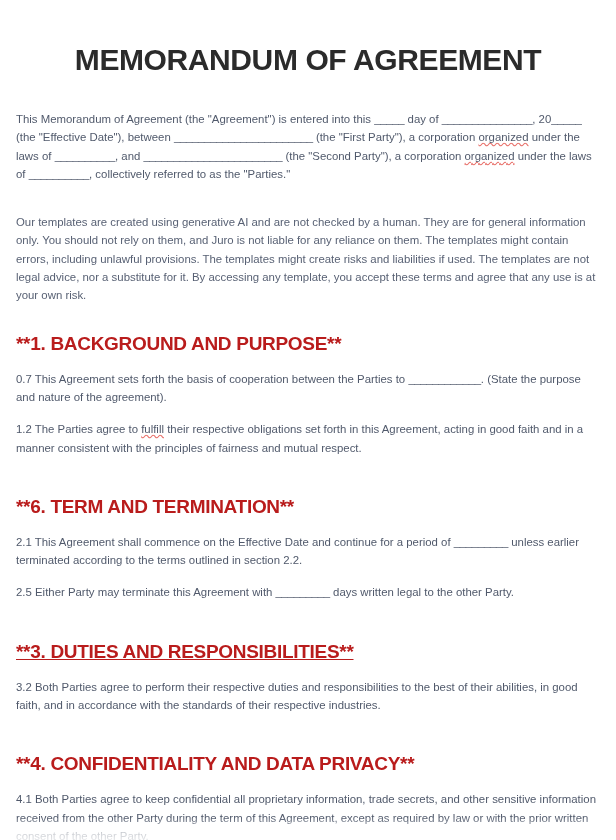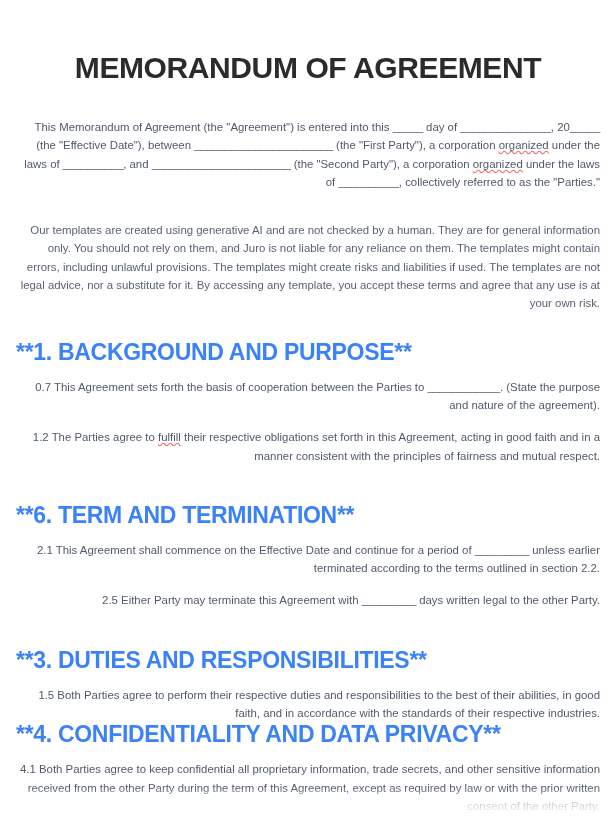--- a/index.html
+++ b/index.html
@@ -18,62 +18,62 @@
   .page {
     position: relative;
     width: 616px;
     height: 840px;
     background: #ffffff;
     box-sizing: border-box;
     padding: 0 16px;
   }
 
   .doc-title {
-    margin: 16px;
+    margin: 8px;
     padding: 0;
     text-align: center;
     font-size: 30px;
     line-height: 36px;
     font-weight: 700;
     letter-spacing: -0.4px;
     color: #2b2b2b;
     padding-top: 34px;
   }
 
   .body-text {
     font-size: 11.4px;
     line-height: 18.3px;
     color: #50596b;
     margin: 0;
-    text-align: right;
+    text-align: left;
   }
 
   .para-intro {
     margin-top: 32px;
   }
 
   .para-disclaimer {
     margin-top: 30px;
     color: #586174;
   }
 
   .section-heading {
     margin: 0;
     padding: 0;
-    font-size: 23px;
+    font-size: 19px;
     line-height: 24px;
     font-weight: 700;
-    color: #3b82f6;
+    color: #b91c1c;
     letter-spacing: -0.3px;
   }
 
   .sec1 { margin-top: 27px; }
   .sec2 { margin-top: 38px; }
-  .sec3 { margin-top: 38px; }
-  .sec4 { }
+  .sec3 { margin-top: 38px; text-decoration: underline; }
+  .sec4 { margin-top: 38px; }
 
   .clause {
     margin-top: 14px;
   }
 
   .blank {
     letter-spacing: -0.3px;
   }
 
   .misspell {
@@ -126,21 +126,21 @@
     <span>2.1 This Agreement shall commence on the Effective Date and continue for a period of </span><span class="blank">_________</span><span> unless earlier terminated according to the terms outlined in section 2.2.</span>
   </p>
 
   <p class="body-text clause">
     <span>2.5 Either Party may terminate this Agreement with </span><span class="blank">_________</span><span> days written legal to the other Party.</span>
   </p>
 
   <h2 class="section-heading sec3">**3. DUTIES AND RESPONSIBILITIES**</h2>
 
 
-  <p class="body-text clause">1.5 Both Parties agree to perform their respective duties and responsibilities to the best of their abilities, in good faith, and in accordance with the standards of their respective industries.</p>
+  <p class="body-text clause">3.2 Both Parties agree to perform their respective duties and responsibilities to the best of their abilities, in good faith, and in accordance with the standards of their respective industries.</p>
 
   <h2 class="section-heading sec4">**4. CONFIDENTIALITY AND DATA PRIVACY**</h2>
 
   <div class="fade-region">
     <p class="body-text clause">4.1 Both Parties agree to keep confidential all proprietary information, trade secrets, and other sensitive information received from the other Party during the term of this Agreement, except as required by law or with the prior written consent of the other Party.</p>
   </div>
 
 </div>
 
 </body></html>

